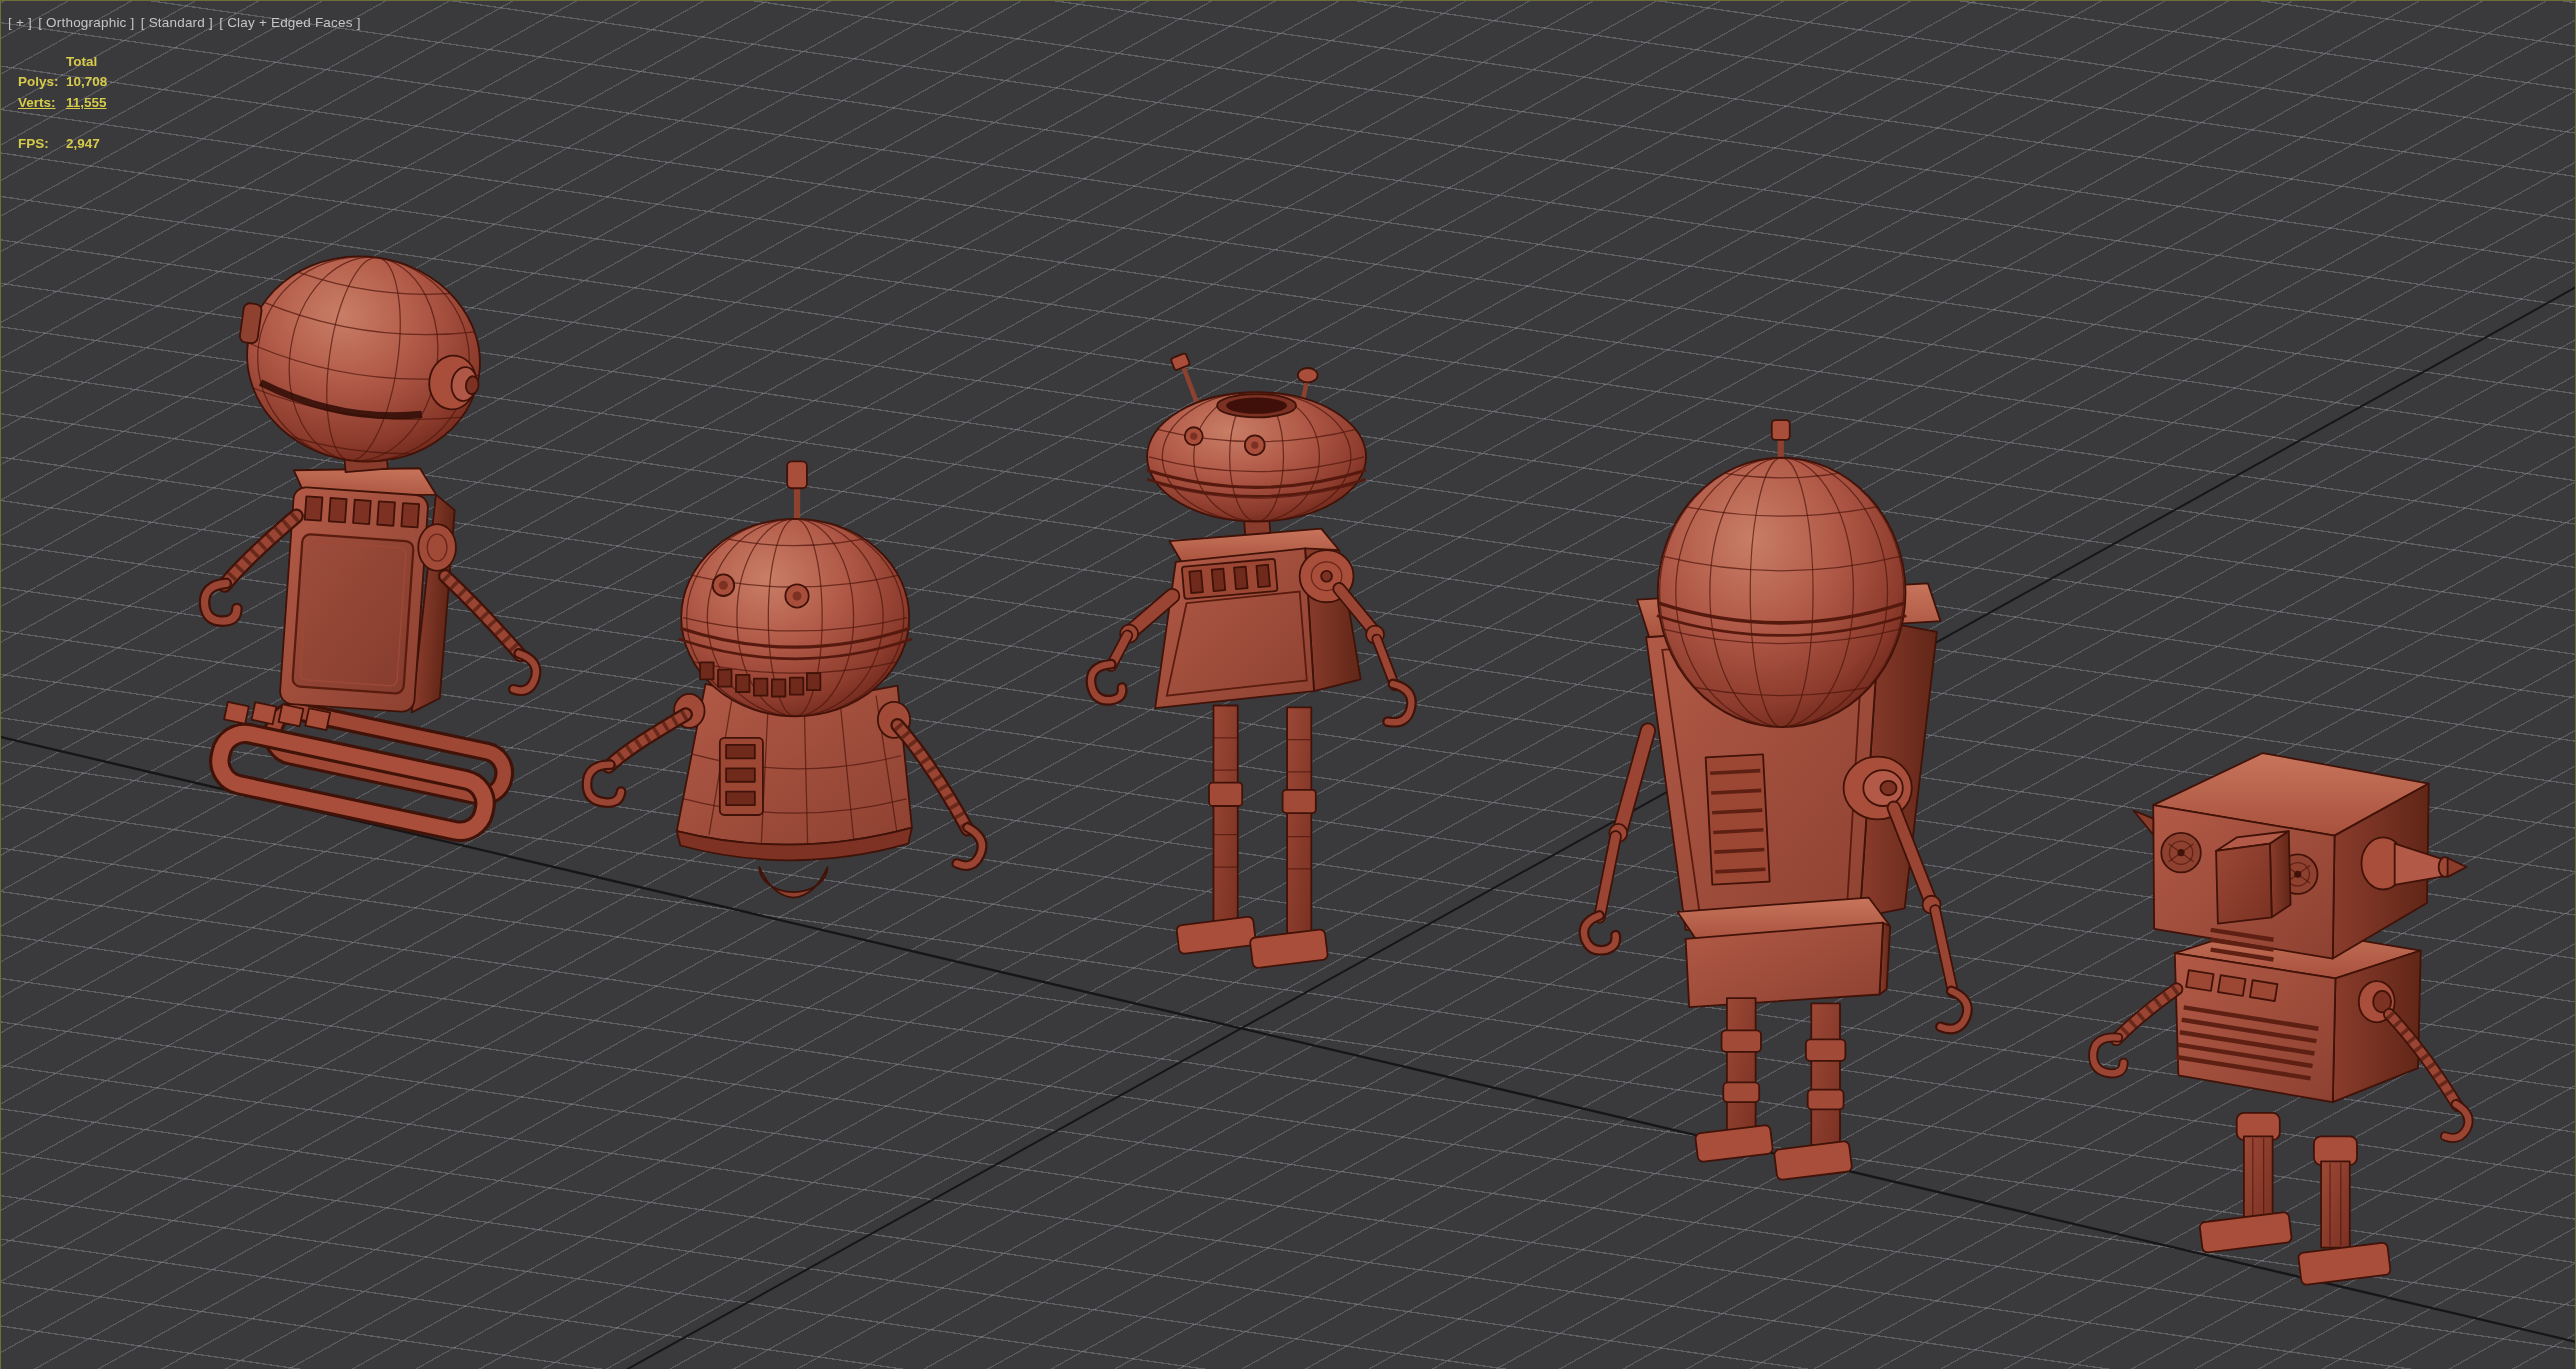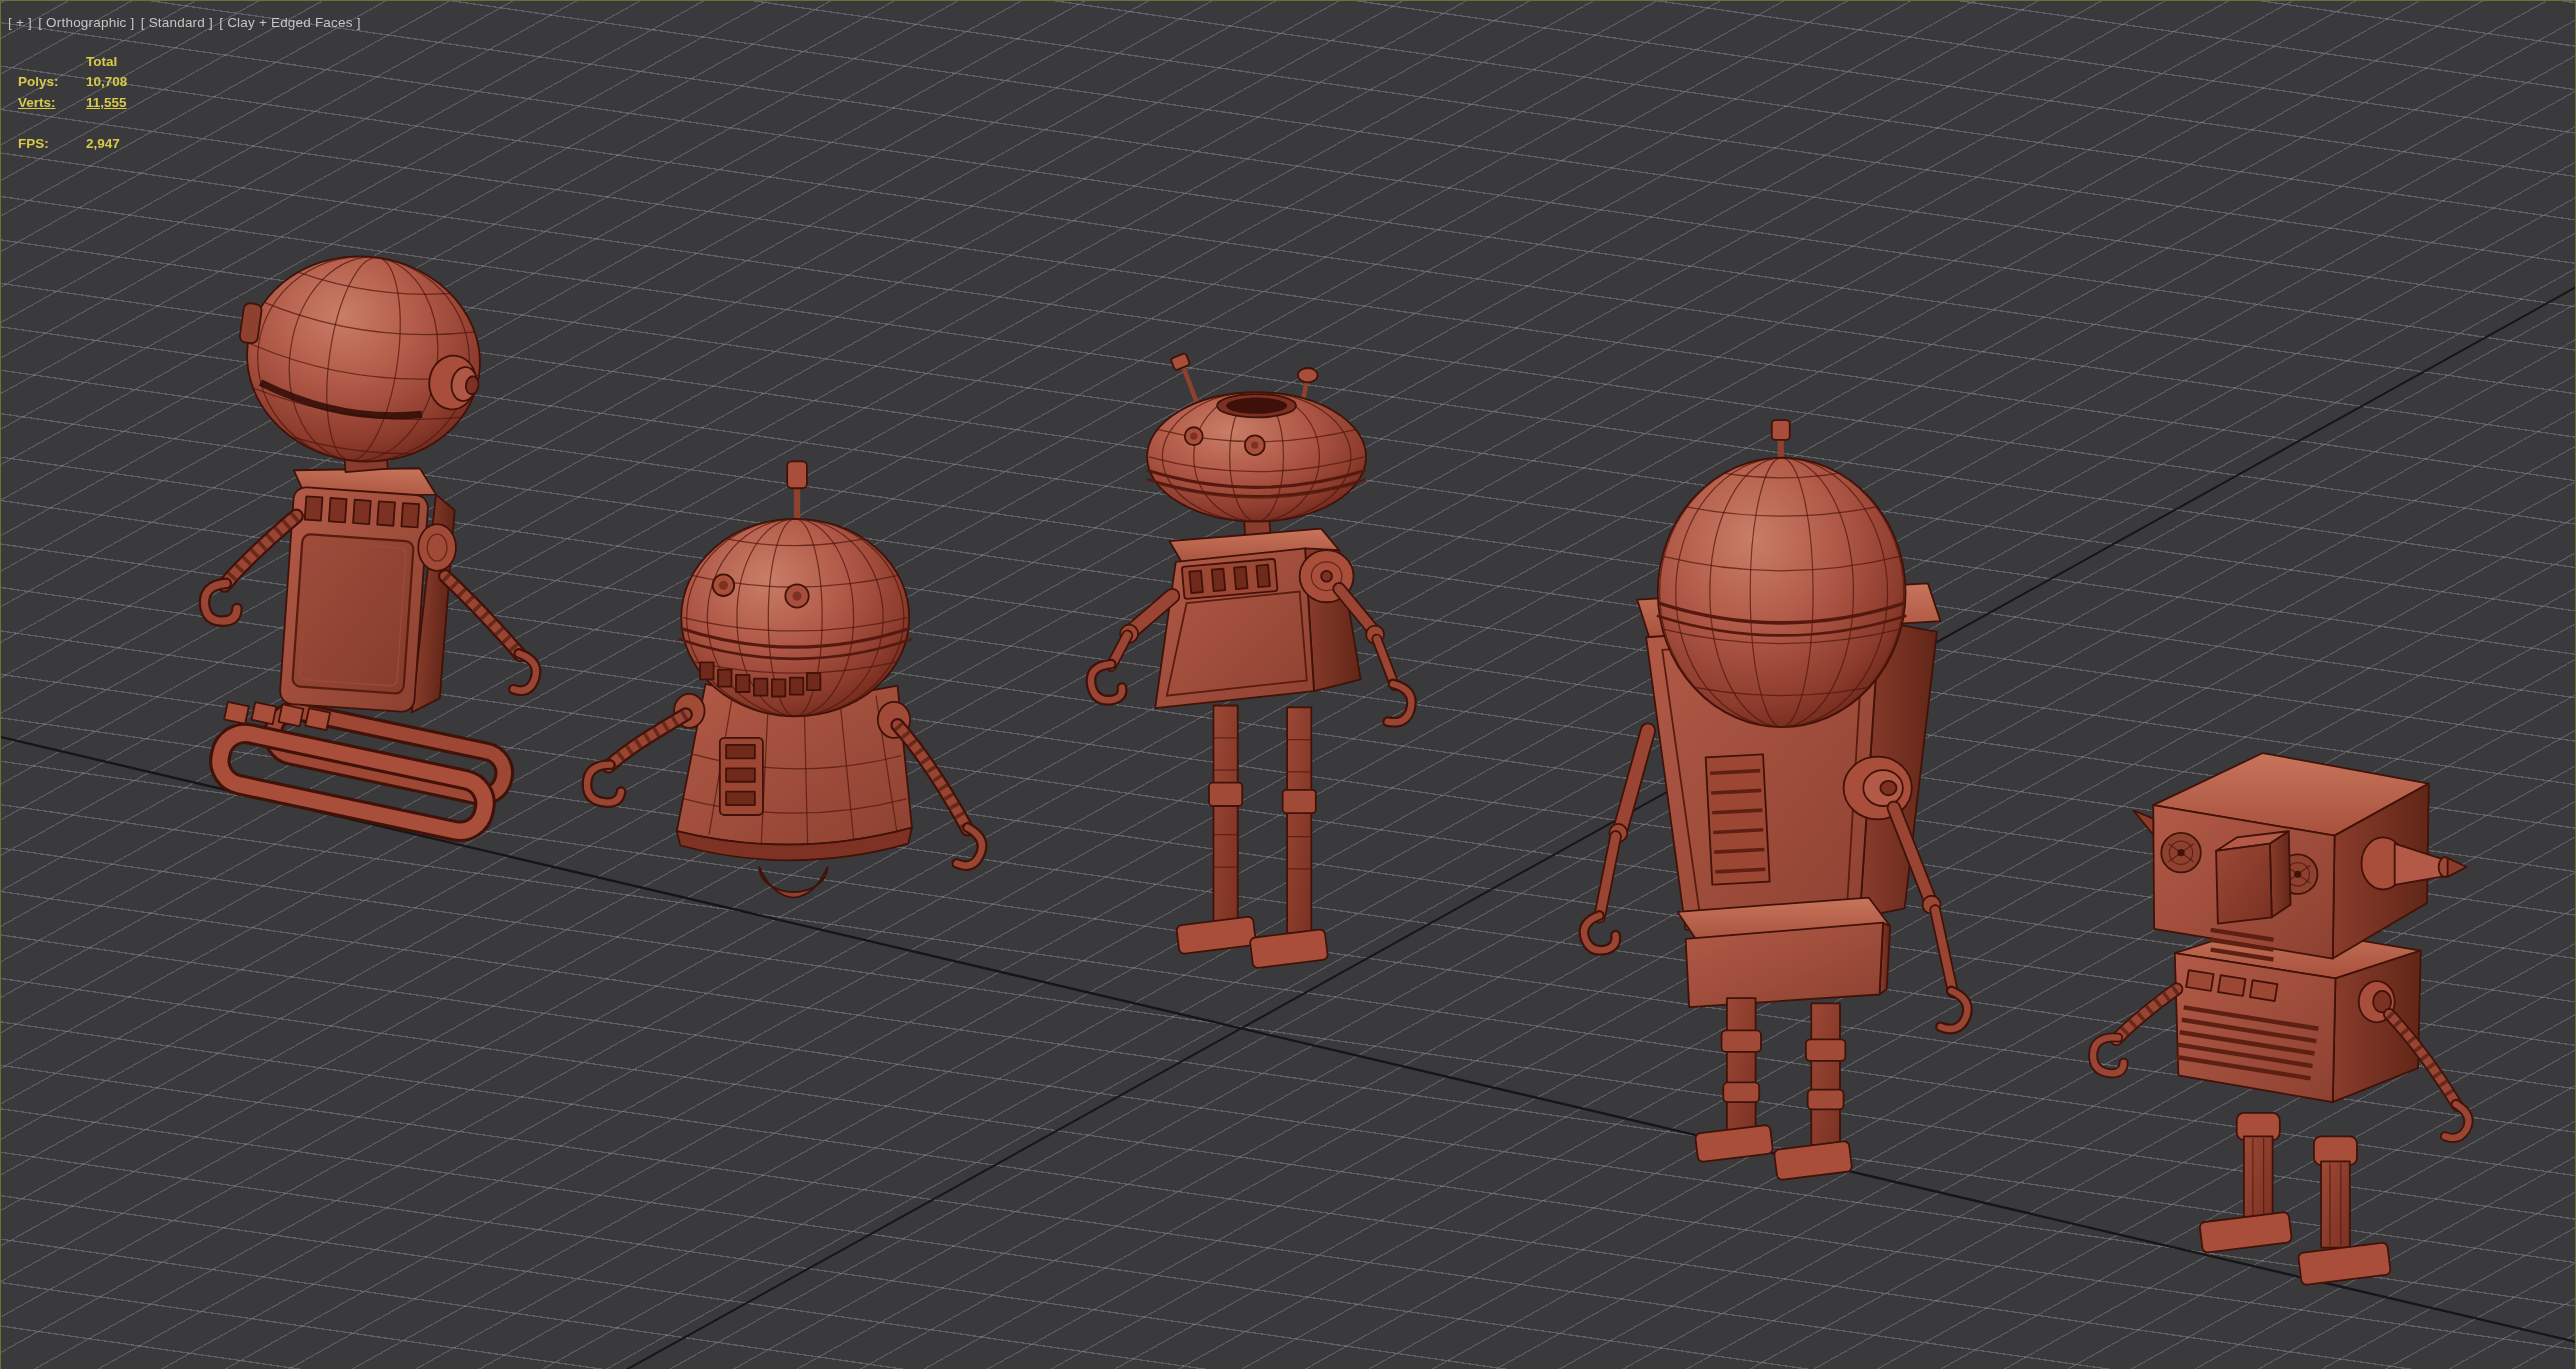--- a/index.html
+++ b/index.html
@@ -11,21 +11,21 @@
     background-color:#3a3a3c;
     background-image:
       repeating-linear-gradient(8.2deg,  rgba(165,167,175,.34) 0 1.3px, transparent 1.3px 43px),
       repeating-linear-gradient(330.8deg, rgba(165,167,175,.28) 0 1.3px, transparent 1.3px 31px);
   }
   .scene-svg{position:absolute;inset:0;z-index:2;}
   .hud{position:absolute;z-index:4;white-space:nowrap;}
   .vp-label{left:8px;top:9px;font-size:13.5px;color:#c5c5c5;letter-spacing:0.2px;margin-top:6px;}
   .vp-label span{margin-right:6.3px;cursor:pointer;}
   .stats span{position:absolute;font-size:13.5px;font-weight:700;color:#d7cb4b;}
-  .lbl-col{left:18px;} .val-col{left:86px;}
+  .lbl-col{left:18px;} .val-col{left:66px;}
   .r-head{top:54px;} .r1{top:74px;} .r2{top:95px;text-decoration:underline;} .r3{top:136px;}
   .vp-border{position:absolute;inset:0;z-index:5;border:1.8px solid #6f6f38;pointer-events:none;}
   
   .e{stroke:#401208;stroke-width:2;stroke-linejoin:round;}
   .w{fill:none;stroke:#4e160b;stroke-width:1.4;opacity:.7;}
   .seg{fill:none;stroke:#401208;stroke-dasharray:4 8;opacity:.55;}
 </style>
 </head>
 <body>
 

